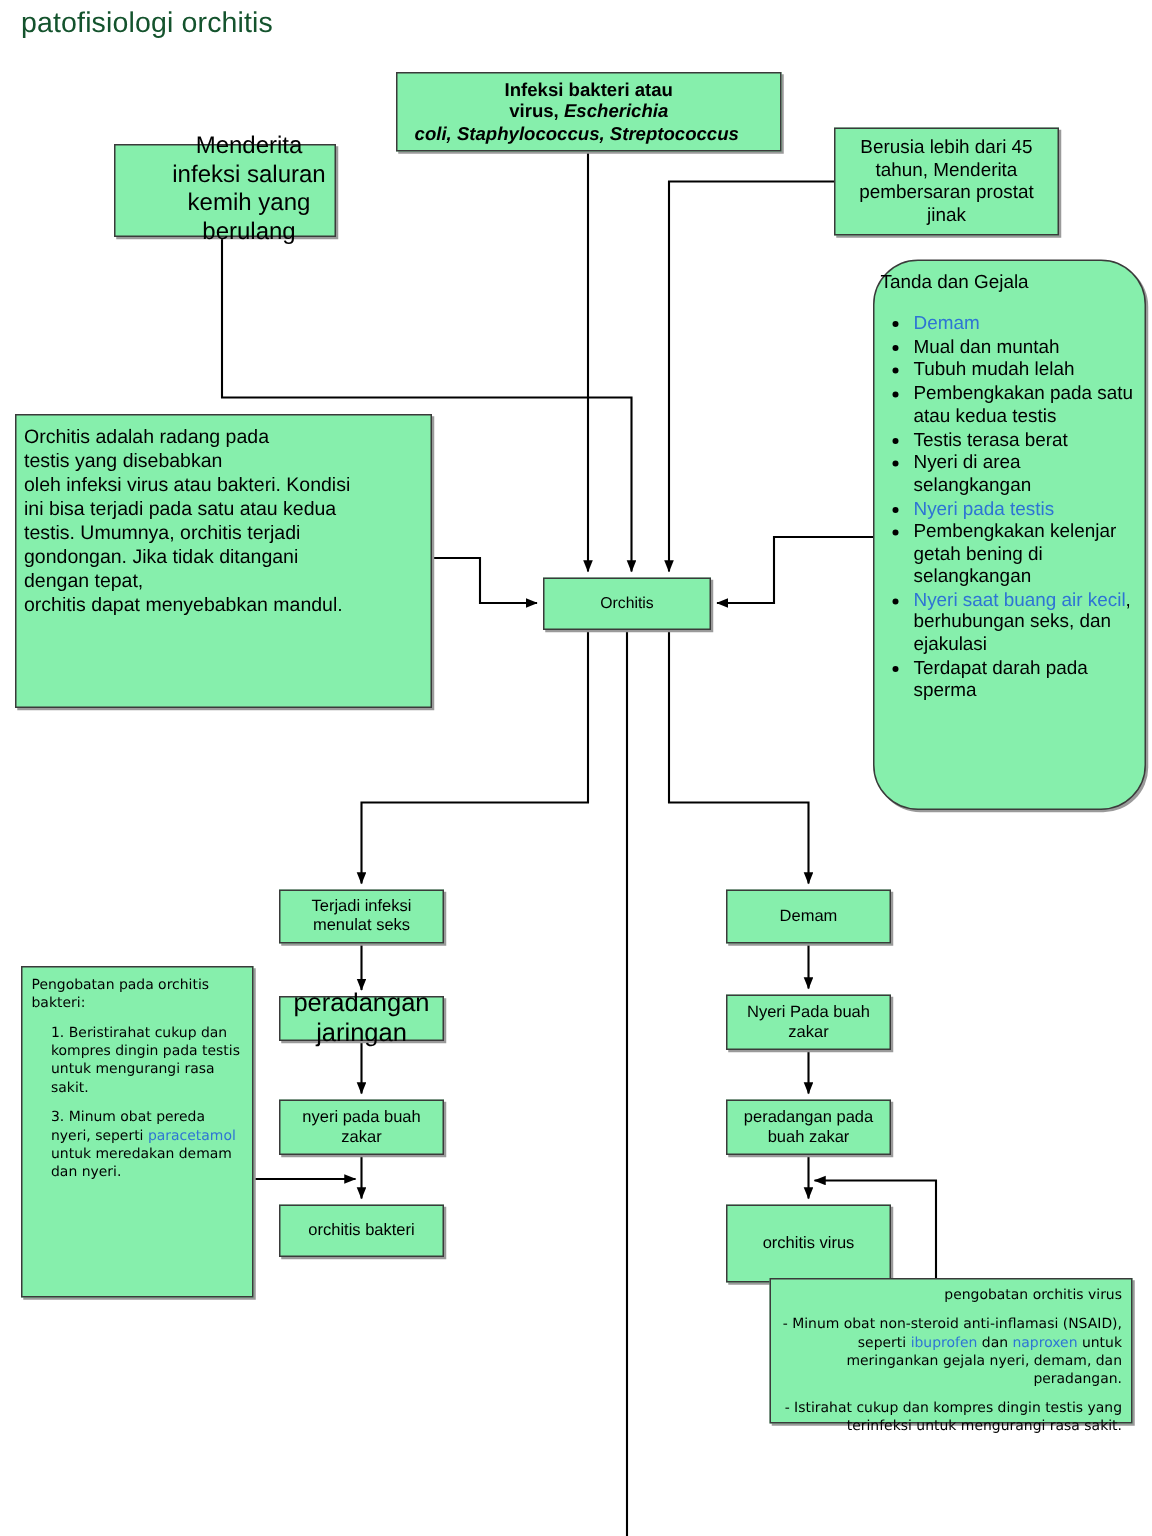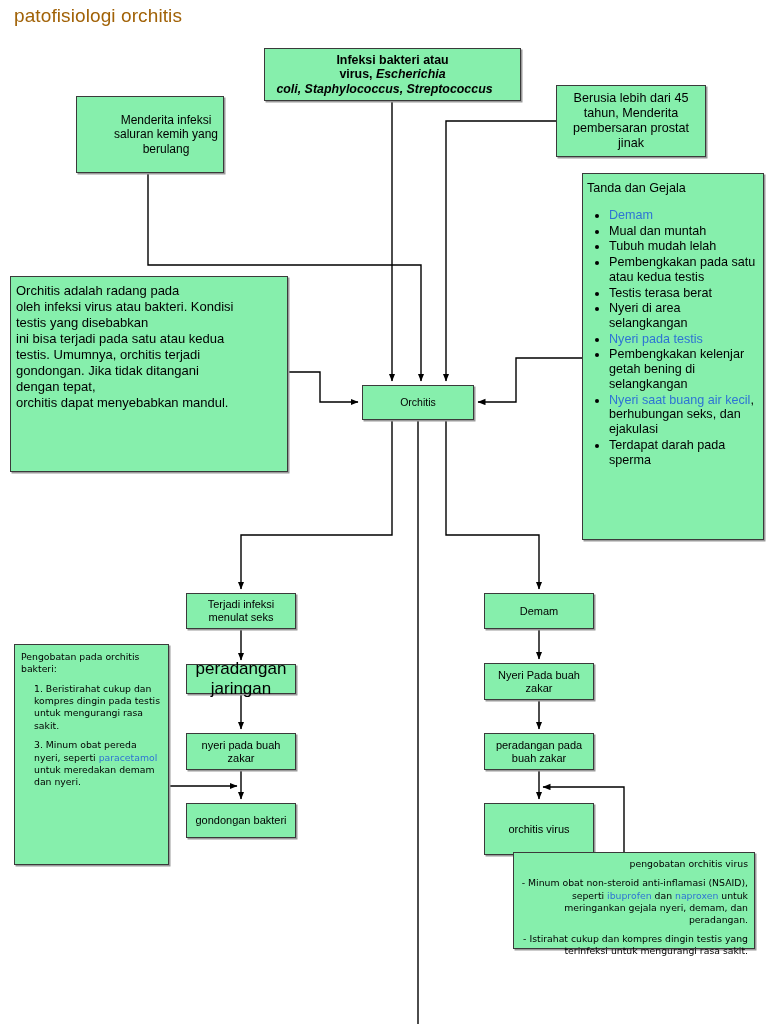--- a/index.html
+++ b/index.html
@@ -25,35 +25,35 @@
     align-items:center;
     justify-content:center;
     text-align:center;
     line-height:1.18;
     z-index:2;
   }
   .node .inner{width:100%;padding:0 3px;box-sizing:border-box;}
 
   .page-title{
     position:absolute;left:14px;top:5px;
-    font-size:19px;color:#a16207;letter-spacing:.1px;
+    font-size:19px;color:#14532d;letter-spacing:.1px;
     z-index:3;
   }
 
   
   #n-infeksi{left:264px;top:48px;width:257px;height:53px;font-weight:bold;font-size:12.4px;}
   #n-infeksi .inner{white-space:nowrap;overflow:visible;}
   #n-infeksi .l3{font-style:italic;margin-left:-16px;}
   #n-infeksi .sp{font-style:italic;}
 
-  #n-isk{left:76px;top:96px;width:148px;height:77px;font-size:12px;padding-left:32px;}
+  #n-isk{left:76px;top:96px;width:148px;height:62px;font-size:16px;padding-left:32px;}
   #n-usia{left:556px;top:85px;width:150px;height:72px;font-size:12.6px;}
 
   #n-tanda{left:582px;top:173px;width:182px;height:367px;
-           align-items:flex-start;justify-content:flex-start;text-align:left;font-size:12.6px;}
+           align-items:flex-start;justify-content:flex-start;text-align:left;font-size:12.6px;border-radius:30px;}
   #n-tanda .inner{padding:7px 4px 4px 4px;}
   #n-tanda .hd{margin:0 0 12px 0;}
   #n-tanda ul{margin:0;padding-left:22px;}
   #n-tanda li{margin:0 0 1px 0;line-height:1.17;}
   .blue{color:#2e74d4;}
 
   #n-desc{left:10px;top:276px;width:278px;height:196px;
           align-items:flex-start;justify-content:flex-start;text-align:left;font-size:13px;}
   #n-desc .inner{padding:6px 5px;}
   #n-desc p{margin:0;line-height:1.235;}
@@ -159,22 +159,22 @@
           <li><span>Pembengkakan kelenjar getah bening di selangkangan</span></li>
           <li><span class="blue">Nyeri saat buang air kecil</span><span>, berhubungan seks, dan ejakulasi</span></li>
           <li><span>Terdapat darah pada sperma</span></li>
         </ul>
     </div>
   </div>
 
   <div class="node" id="n-desc">
     <div class="inner">
       <p>Orchitis adalah radang pada</p>
+      <p>testis yang disebabkan</p>
       <p>oleh infeksi virus atau bakteri. Kondisi</p>
-      <p>testis yang disebabkan</p>
       <p>ini bisa terjadi pada satu atau kedua</p>
       <p>testis. Umumnya, orchitis terjadi</p>
       <p>gondongan. Jika tidak ditangani</p>
       <p>dengan tepat,</p>
       <p>orchitis dapat menyebabkan mandul.</p>
     </div>
   </div>
 
   <div class="node" id="n-orchitis">
     <div class="inner">Orchitis</div>
@@ -183,21 +183,21 @@
   <div class="node" id="n-terjadi">
     <div class="inner">Terjadi infeksi menulat seks</div>
   </div>
   <div class="node" id="n-peradangan1">
     <div class="inner">peradangan jaringan</div>
   </div>
   <div class="node" id="n-nyeri1">
     <div class="inner">nyeri pada buah zakar</div>
   </div>
   <div class="node" id="n-orchbakteri">
-    <div class="inner">gondongan bakteri</div>
+    <div class="inner">orchitis bakteri</div>
   </div>
 
   <div class="node" id="n-demam">
     <div class="inner">Demam</div>
   </div>
   <div class="node" id="n-nyeri2">
     <div class="inner">Nyeri  Pada buah zakar</div>
   </div>
   <div class="node" id="n-peradangan2">
     <div class="inner">peradangan pada buah zakar</div>

